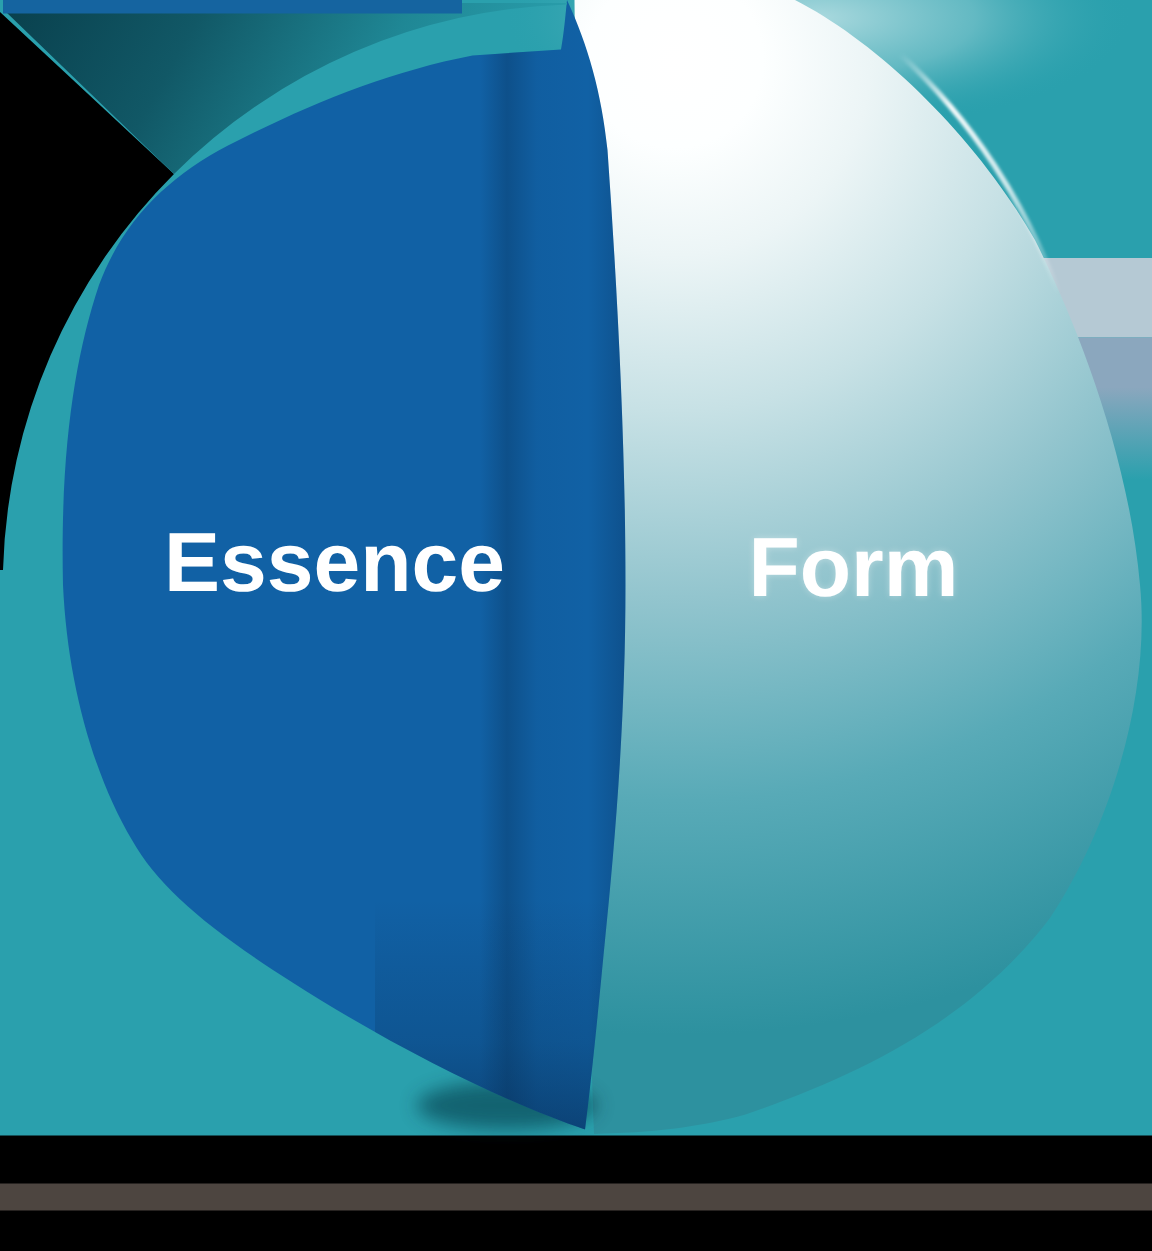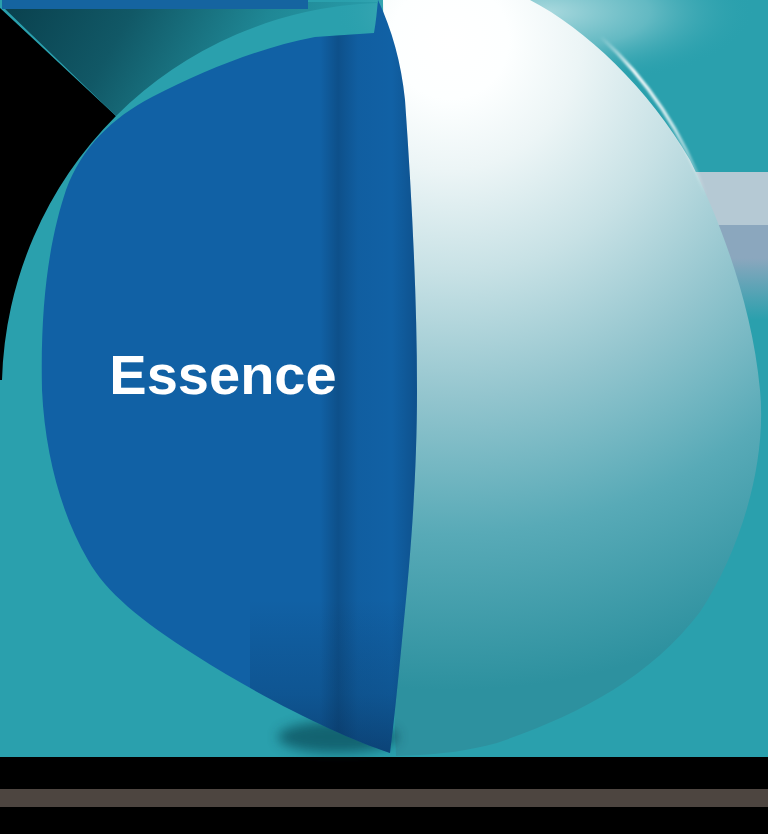--- a/index.html
+++ b/index.html
@@ -140,14 +140,15 @@
 
     <path d="M4,8 L116,116 A388,388 0 0 1 378,3 L378,2 L4,2 Z" fill="url(#shellGrad)"></path>
 
     <rect x="2" y="0" width="306" height="9" fill="#1564A0"></rect>
 
     <rect x="0" y="789" width="768" height="18" fill="#4D4540"></rect>
   </svg>
 
   <div class="seg-label label-essence">Essence</div>
 
+  <div class="seg-label label-form">Form</div>
 
 </div>
 
 </body></html>

